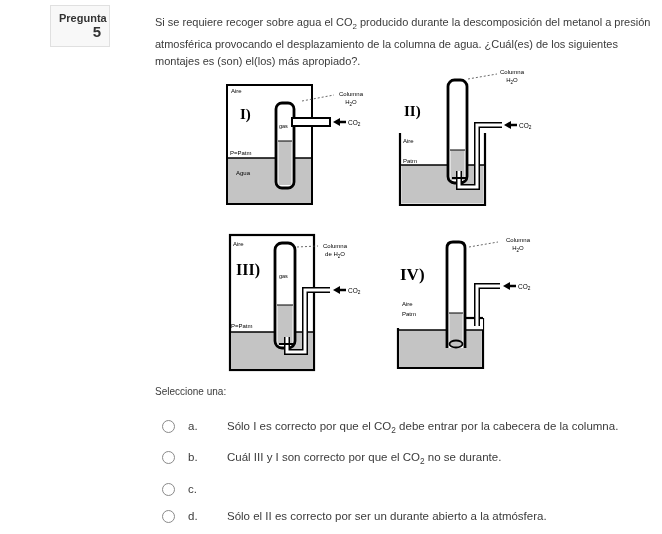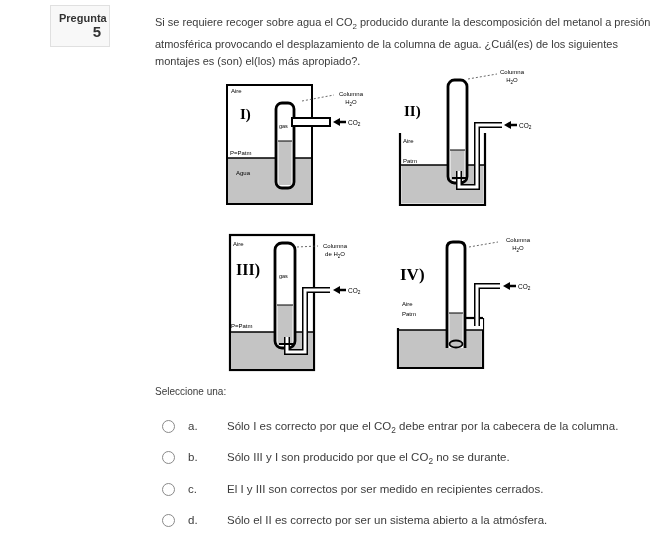--- a/index.html
+++ b/index.html
@@ -164,25 +164,24 @@
 
 <div class="abs opts">
   <label class="opt">
     <span class="radio"></span>
     <span class="letter">a.</span>
     <span class="otext"><span>Sólo I es correcto por que el CO</span><sub>2</sub><span> debe entrar por la cabecera de la columna.</span></span>
   </label>
   <label class="opt">
     <span class="radio"></span>
     <span class="letter">b.</span>
-    <span class="otext"><span>Sólo III y I son producido por que el CO</span><sub>2</sub><span> no se durante.</span></span>
+    <span class="otext"><span>Cuál III y I son correcto por que el CO</span><sub>2</sub><span> no se durante.</span></span>
   </label>
   <label class="opt">
     <span class="radio"></span>
     <span class="letter">c.</span>
-    <span class="otext"><span>El I y III son correctos por ser medido en recipientes cerrados.</span><sub></sub><span></span></span>
   </label>
   <label class="opt">
     <span class="radio"></span>
     <span class="letter">d.</span>
-    <span class="otext"><span>Sólo el II es correcto por ser un sistema abierto a la atmósfera.</span><sub></sub><span></span></span>
+    <span class="otext"><span>Sólo el II es correcto por ser un durante abierto a la atmósfera.</span><sub></sub><span></span></span>
   </label>
 </div>
 
 </body></html>

